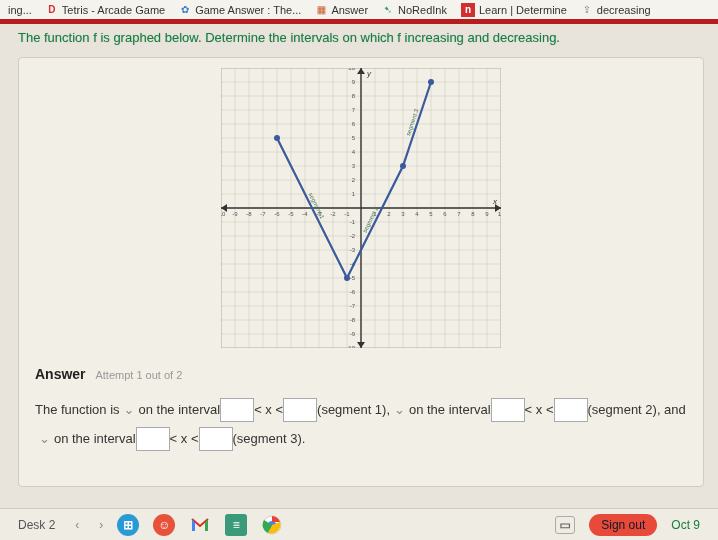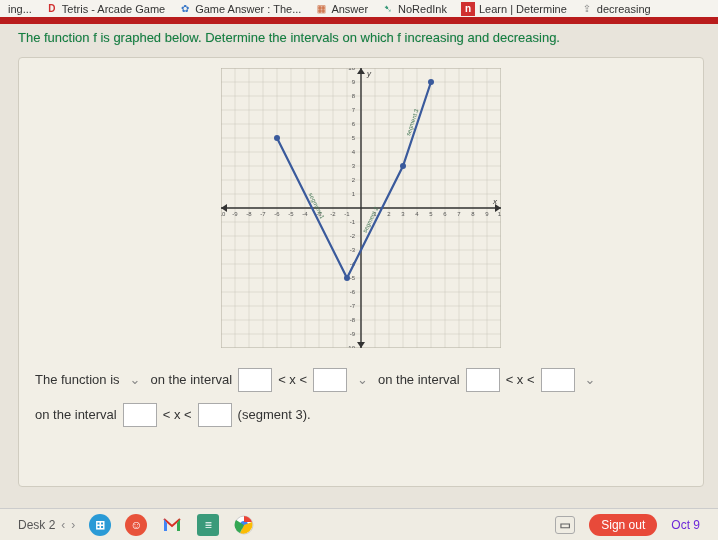--- a/index.html
+++ b/index.html
@@ -13,21 +13,21 @@
     }
     .bookmarks-bar {
       display: flex;
       align-items: center;
       gap: 14px;
       padding: 4px 8px;
       background: #f5f3ee;
       font-size: 11px;
       color: #333;
       height: 24px;
-      border-bottom: 7px solid #b91c1c;
+      border-bottom: 5px solid #b91c1c;
     }
     .bookmark-item {
       display: flex;
       align-items: center;
       gap: 4px;
       cursor: pointer;
       white-space: nowrap;
     }
     .bm-icon {
       width: 12px;
@@ -66,21 +66,20 @@
       font-size: 11px;
       color: #999;
       margin-left: 6px;
     }
     .answer-row {
       font-size: 13px;
       color: #333;
       display: flex;
       flex-wrap: wrap;
       align-items: center;
-      gap: 6px;
       line-height: 2.2;
     }
     .dropdown {
       display: inline-flex;
       min-width: 16px;
       height: 20px;
       align-items: center;
       justify-content: center;
       color: #888;
       cursor: pointer;
@@ -101,41 +100,41 @@
       right: 0;
       height: 32px;
       background: #efece3;
       border-top: 1px solid #ccc;
       display: flex;
       align-items: center;
       padding: 0 18px;
       gap: 14px;
       font-size: 12px;
     }
-    .desk-label { color: #555; display: flex; align-items: center; gap: 6px; }
+    .desk-label { color: #555; display: flex; align-items: center; gap: 20px; }
     .tb-icon {
       width: 22px;
       height: 22px;
       border-radius: 50%;
       display: flex;
       align-items: center;
       justify-content: center;
       font-size: 12px;
       font-weight: bold;
     }
     .tb-spacer { flex: 1; }
     .signout-btn {
       background: #e84a3a;
-      color: #ffffff;
+      color: #0f172a;
       padding: 4px 12px;
       border-radius: 12px;
       font-size: 12px;
       cursor: pointer;
     }
-    .date-lbl { color: #6d28d9; font-size: 12px; }
+    .date-lbl { color: #15803d; font-size: 12px; }
   </style>
 </head>
 <body>
 
 <div class="bookmarks-bar">
   <span>ing...</span>
   <span class="bookmark-item">
     <span class="bm-icon" style="color:#d03030;font-weight:bold">D</span>
     <span>Tetris - Arcade Game</span>
   </span>
@@ -271,34 +270,40 @@
         <circle cx="56" cy="70" r="3" fill="#3a5a9c"></circle>
         <circle cx="126" cy="210" r="3" fill="#3a5a9c"></circle>
         <circle cx="182" cy="98" r="3" fill="#3a5a9c"></circle>
         <circle cx="210" cy="14" r="3" fill="#3a5a9c"></circle>
         <text x="91" y="137" font-size="6" fill="#4a7a5a" text-anchor="middle" transform="rotate(63.43494882292201 91 140)">segment 1</text>
         <text x="154" y="151" font-size="6" fill="#4a7a5a" text-anchor="middle" transform="rotate(-63.43494882292201 154 154)">segment 2</text>
         <text x="196" y="53" font-size="6" fill="#4a7a5a" text-anchor="middle" transform="rotate(-71.56505117707799 196 56)">segment 3</text>
       </svg>
   </div>
 
+  <div class="answer-label">
+    <b>Answer</b>
+    <span class="attempt">Attempt 1 out of 2</span>
+  </div>
 
   <div class="answer-row">
     <span>The function is</span>
     <span class="dropdown">⌄</span>
     <span>on the interval</span>
     <span class="input-box"></span>
     <span>&lt; x &lt;</span>
     <span class="input-box"></span>
+    <span>(segment 1),</span>
     <span class="dropdown">⌄</span>
     <span>on the interval</span>
 
     <span class="input-box"></span>
     <span>&lt; x &lt;</span>
     <span class="input-box"></span>
+    <span>(segment 2), and</span>
     <span class="dropdown">⌄</span>
     <span>on the interval</span>
     <span class="input-box"></span>
     <span>&lt; x &lt;</span>
     <span class="input-box"></span>
     <span>(segment 3).</span>
   </div>
 </div>
 
 <div class="taskbar">

